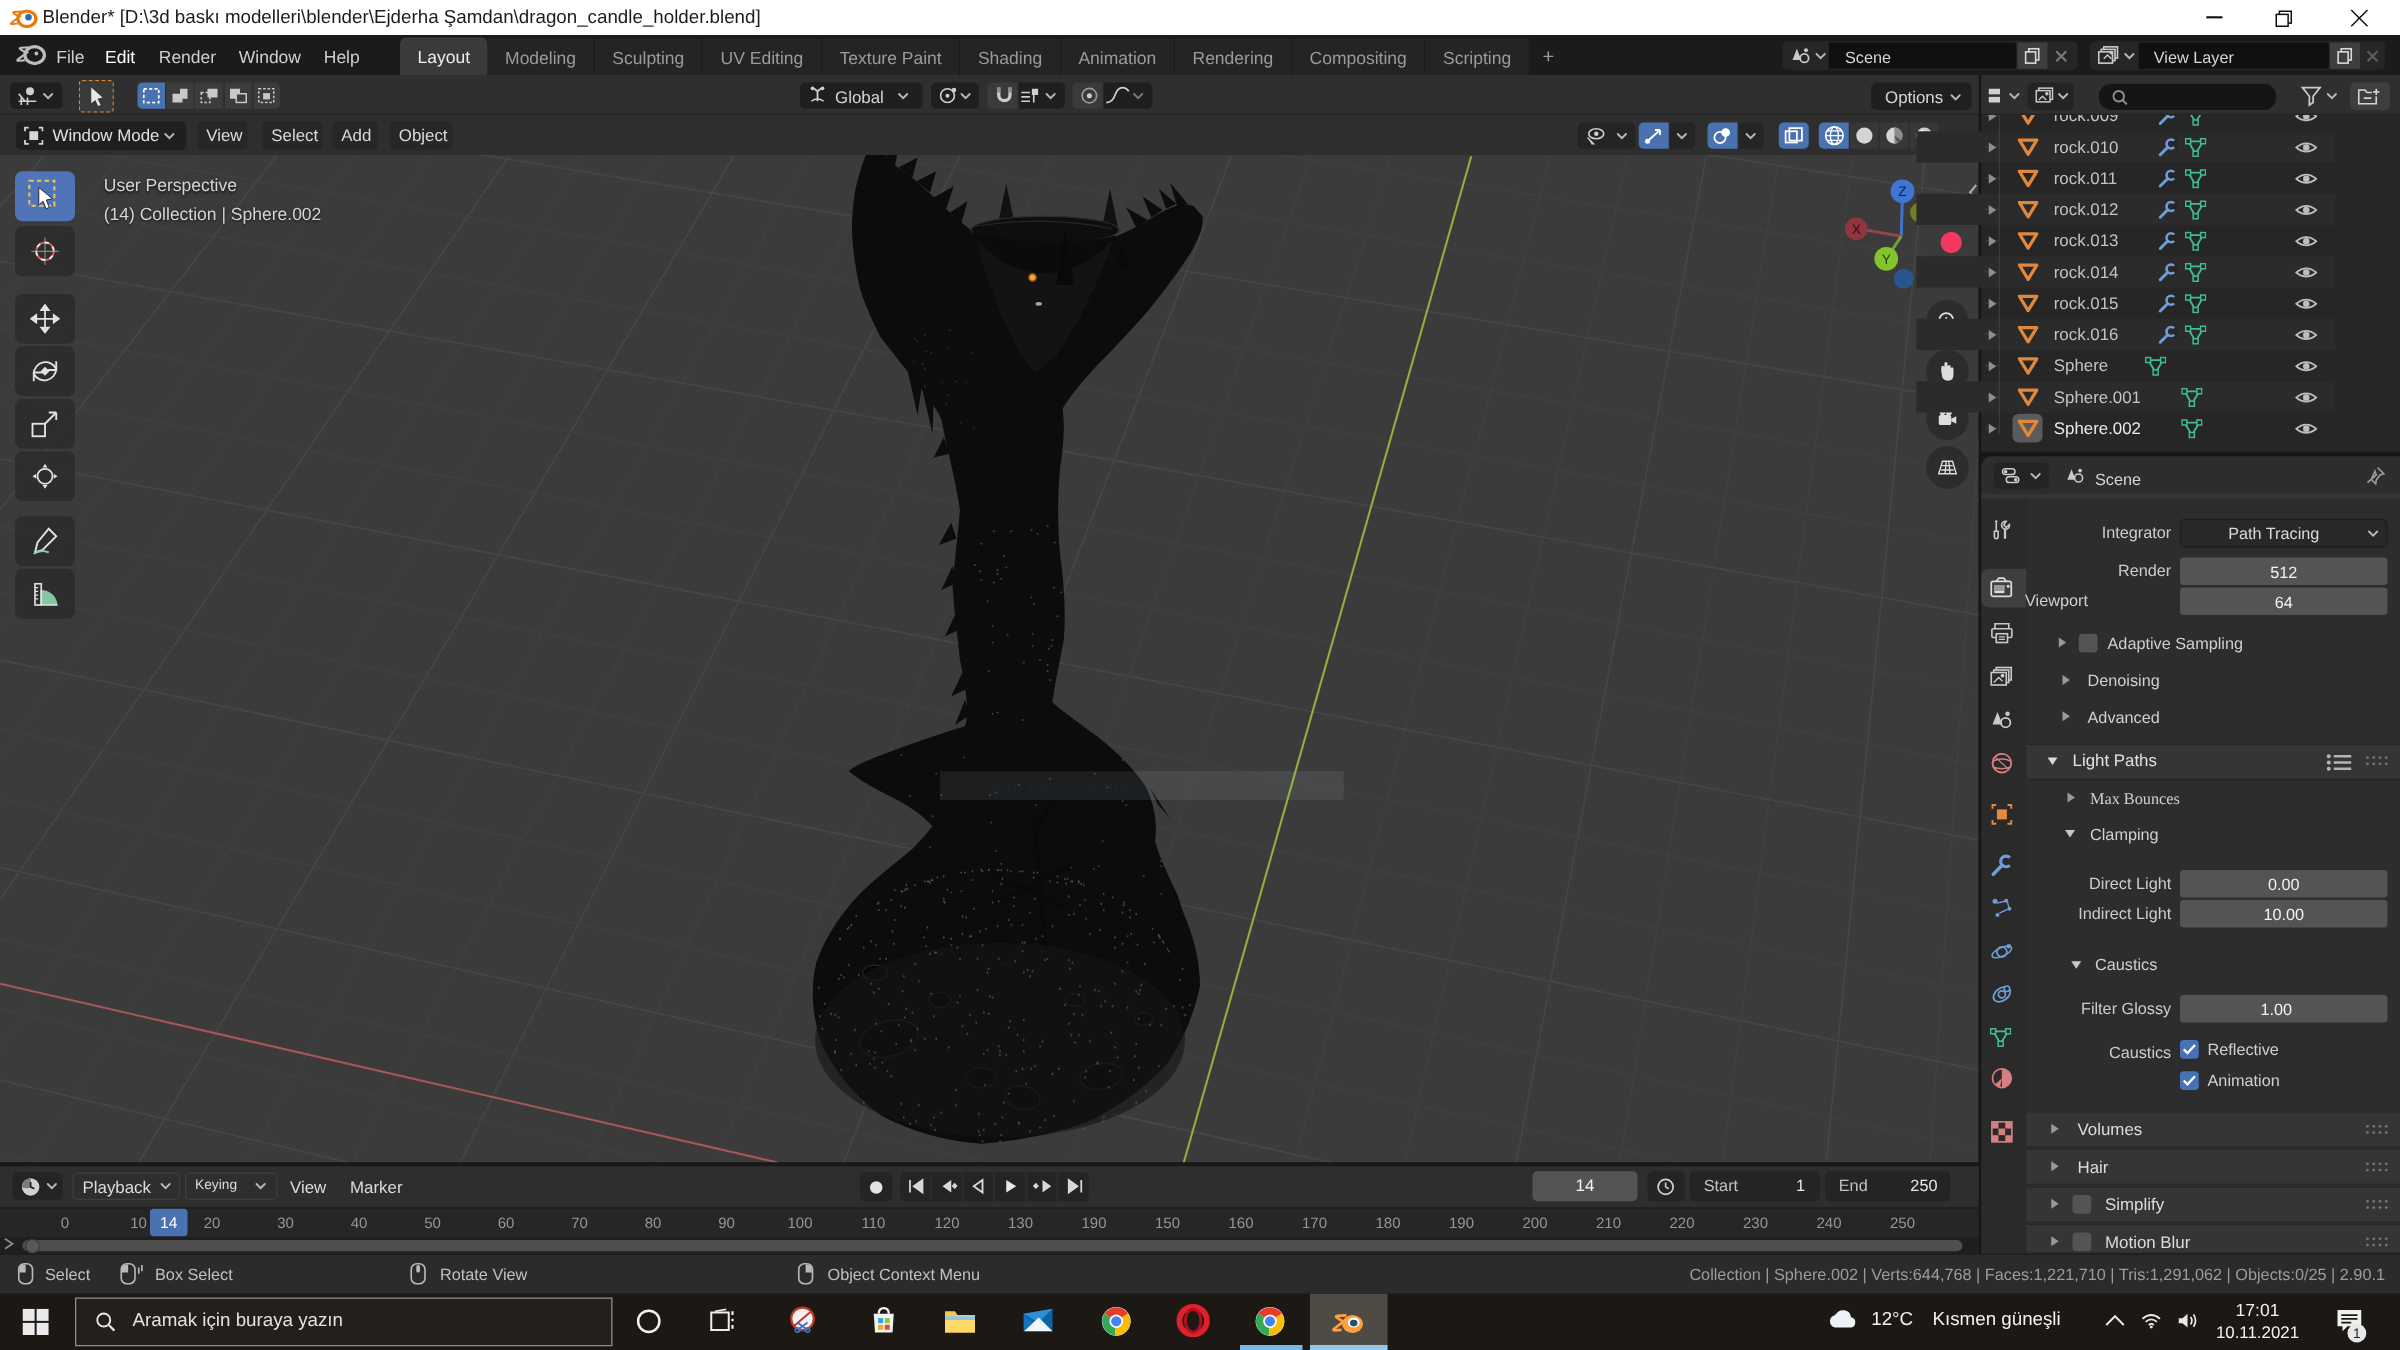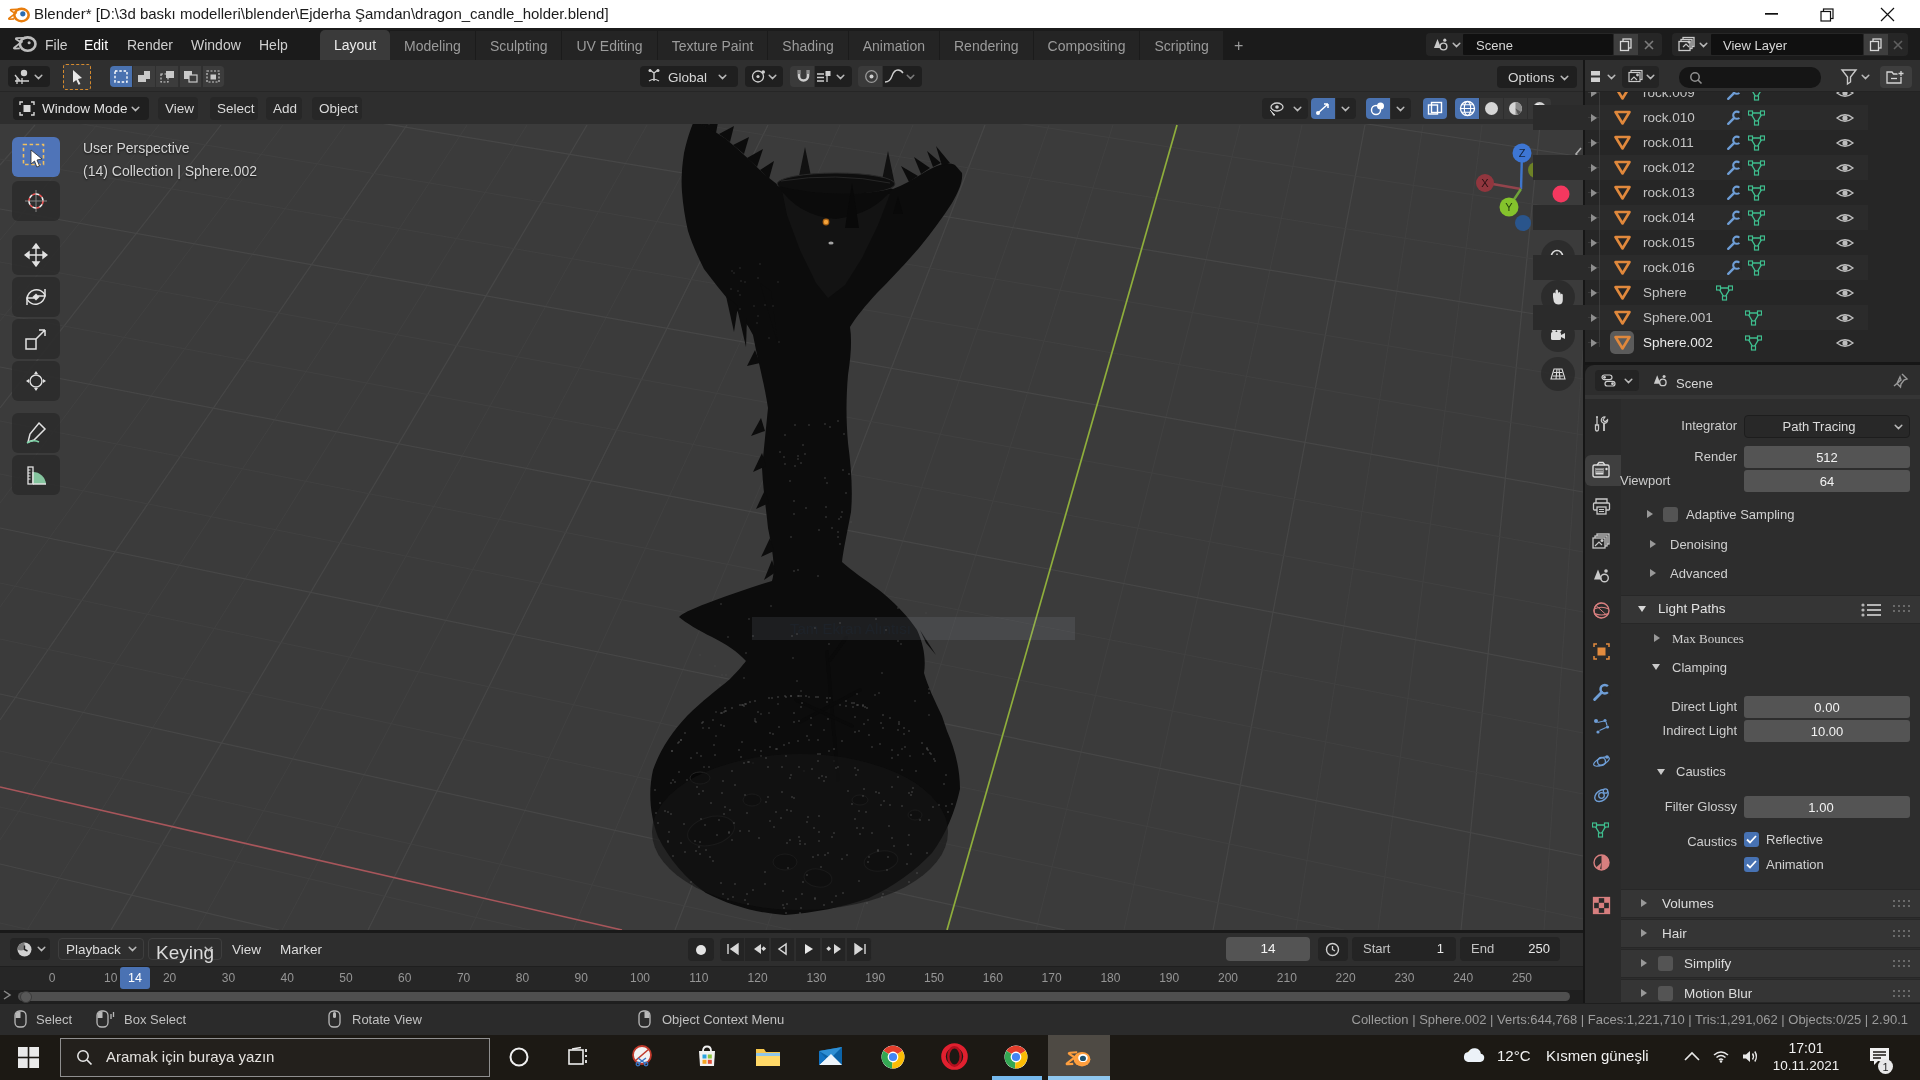--- a/index.html
+++ b/index.html
@@ -1431,21 +1431,21 @@
   </svg>
 <svg class="a" style="left:37px;top:946px" width="9" height="6" viewBox="0 0 9 6">
     <path d="M1.2,1.2 L4.5,4.6 L7.8,1.2" stroke="#b9b9b9" stroke-width="1.5" fill="none" stroke-linecap="round"></path>
   </svg>
 <div class="a" style="left:58px;top:938px;width:86px;height:22px;border:1px solid #3e3e3e;border-radius:4px"></div>
 <div class="a tx" style="left:66px;top:942px;font-size:13.5px;color:#dcdcdc;">Playback</div>
 <svg class="a" style="left:128px;top:946px" width="9" height="6" viewBox="0 0 9 6">
     <path d="M1.2,1.2 L4.5,4.6 L7.8,1.2" stroke="#b9b9b9" stroke-width="1.5" fill="none" stroke-linecap="round"></path>
   </svg>
 <div class="a" style="left:148px;top:938px;width:74px;height:22px;border:1px solid #3e3e3e;border-radius:4px"></div>
-<div class="a tx" style="left:156px;top:942px;font-size:19px;color:#dcdcdc;text-align:right;">Keying</div>
+<div class="a tx" style="left:156px;top:942px;font-size:11px;color:#dcdcdc;text-align:right;">Keying</div>
 <svg class="a" style="left:204px;top:946px" width="9" height="6" viewBox="0 0 9 6">
     <path d="M1.2,1.2 L4.5,4.6 L7.8,1.2" stroke="#b9b9b9" stroke-width="1.5" fill="none" stroke-linecap="round"></path>
   </svg>
 <div class="a tx" style="left:232px;top:942px;font-size:13.5px;color:#dcdcdc;">View</div>
 <div class="a tx" style="left:280px;top:942px;font-size:13.5px;color:#dcdcdc;">Marker</div>
 <div class="a" style="left:688px;top:938px;width:26px;height:23px;background:#242424;border-radius:4px"></div>
 <svg class="a" style="left:695px;top:944px" width="12" height="12">
     <circle cx="6" cy="6" r="5" fill="#e4e4e4"></circle>
   </svg>
 <div class="a" style="left:720.0px;top:938px;width:24.6px;height:23px;background:#242424;border-radius:4px 0 0 4px;border-right:1px solid #2d2d2d"></div>

